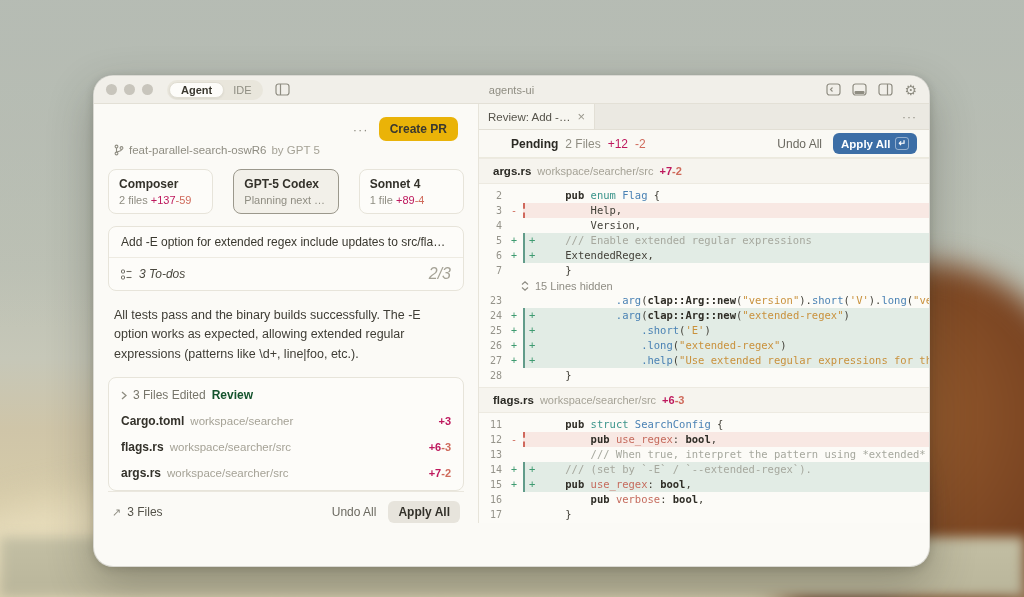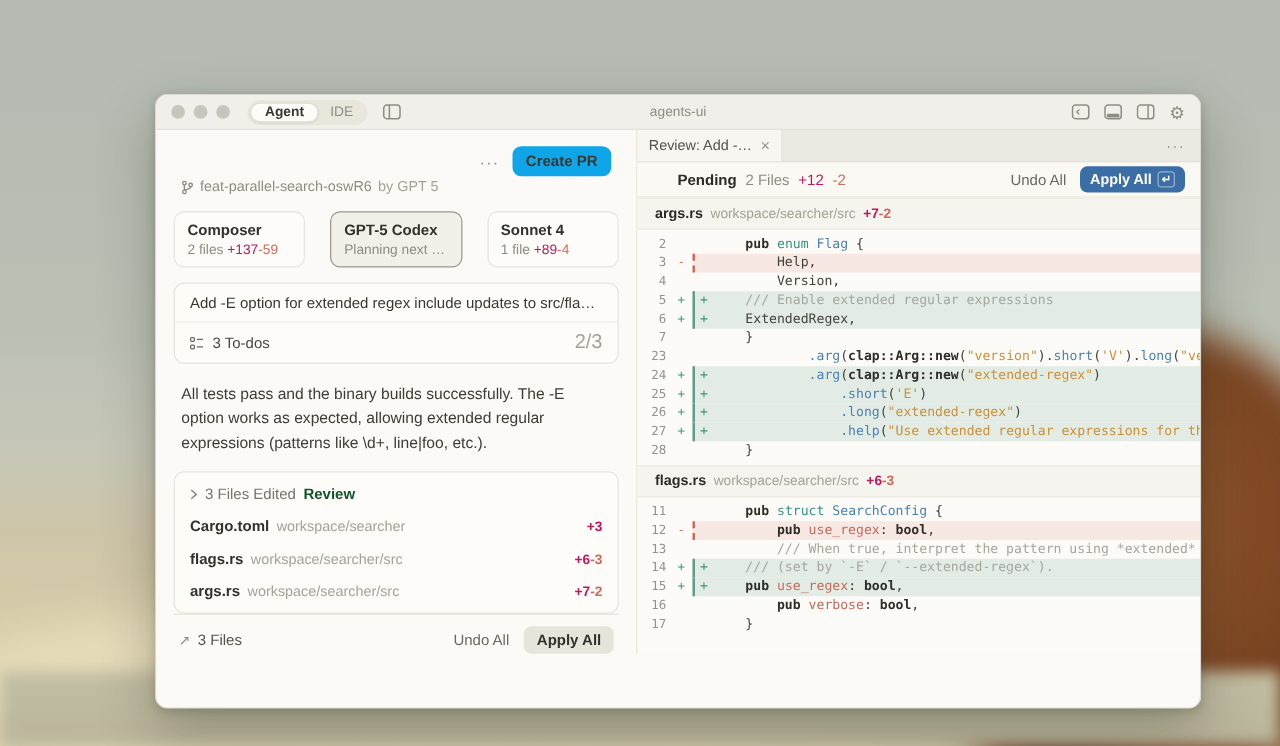--- a/index.html
+++ b/index.html
@@ -15,23 +15,23 @@
     background:linear-gradient(to bottom,#c3bfa4,#b9b59a); filter:blur(6px); }
   .bd-tree1 { position:absolute; right:-6%; bottom:-8%; width:34%; height:64%; border-radius:45%;
     background:radial-gradient(circle at 40% 40%, #9c6030, #713d1e 70%); filter:blur(14px); }
   .bd-tree2 { position:absolute; right:10%; bottom:-4%; width:14%; height:34%; border-radius:50%;
     background:#5e3421; filter:blur(12px); }
   .bd-haze { position:absolute; left:0; top:0; width:100%; height:55%;
     background:linear-gradient(to bottom, rgba(182,188,180,.9), rgba(182,188,180,0)); }
 
   
   .window { position:absolute; left:93px; top:75px; width:837px; height:492px;
-    background:#fbfaf6; border-radius:10px; overflow:hidden;
+    background:#fbfaf6; border-radius:20px; overflow:hidden;
     box-shadow:0 18px 45px rgba(40,40,30,.30), 0 2px 8px rgba(40,40,30,.18);
-    border:1px solid rgba(120,118,108,.25); color:#3a382f;margin-left:31px; }
+    border:1px solid rgba(120,118,108,.25); color:#3a382f; }
 
   
   .titlebar { height:28px; background:#f1efe9; border-bottom:1px solid #e3e0d6;
     display:flex; align-items:center; padding:0 12px; position:relative; }
   .lights { display:flex; gap:7px; margin-right:14px; }
   .light { width:11px; height:11px; border-radius:50%; background:#c8c5bc; }
   .seg { display:flex; align-items:center; background:#e9e6dc; border-radius:13px; padding:2px; }
   .seg-on { background:#fdfcf9; border:1px solid #e0ddd2; border-radius:11px; padding:1px 11px;
     font-size:11px; font-weight:700; color:#3a382f; box-shadow:0 1px 2px rgba(0,0,0,.06); }
   .seg-off { padding:2px 9px; font-size:11px; color:#8f8d82; }
@@ -42,34 +42,34 @@
 
   .content { display:flex; height:419px; }
 
   
   .left { width:385px; border-right:1px solid #e7e4da; display:flex; flex-direction:column; background:#fbfaf6; }
   .chat-header { padding:13px 20px 0 20px; }
   .title-row { display:flex; align-items:flex-start; }
   .page-title { font-size:16px; font-weight:700; color:#23221c; letter-spacing:-.2px; }
   .title-actions { margin-left:auto; display:flex; align-items:center; gap:10px; }
   .dots { color:#8f8d82; font-size:13px; letter-spacing:1px; }
-  .btn-gray { background:#0ea5e9; border-radius:7px; padding:5px 11px; font-size:12px; font-weight:600; color:#3a382f; }
+  .btn-gray { background:#eab308; border-radius:7px; padding:5px 11px; font-size:12px; font-weight:600; color:#3a382f; }
   .branch-row { display:flex; align-items:center; gap:5px; margin-top:3px; font-size:11.5px; color:#8f8d82; }
   .branch-by { color:#a5a296; }
 
   .cards { display:flex; gap:20px; margin:13px 14px 0; }
   .mcard { flex:1; border:1px solid #e7e4da; background:#fdfcf9; border-radius:8px; padding:7px 10px; min-width:0; }
   .mcard.sel { border:1.5px solid #9b988c; background:#f2f0e9; }
   .mcard-t { font-size:12px; font-weight:700; color:#33312a; white-space:nowrap; }
   .mcard-s { font-size:11px; color:#8f8d82; margin-top:3px; white-space:nowrap; overflow:hidden; text-overflow:ellipsis; }
   .green { color:#be185d; } .red { color:#cf6a5b; }
 
   .task-card { border:1px solid #e7e4da; background:#fdfcf9; border-radius:8px; margin:12px 14px 0; }
   .task-text { padding:8px 12px; font-size:12px; color:#3a382f; white-space:nowrap; overflow:hidden; text-overflow:ellipsis; border-bottom:1px solid #eeebe2; }
-  .todo-row { display:flex; align-items:center; gap:7px; padding:7px 12px; font-size:12px; color:#4a483f; }
+  .todo-row { display:flex; align-items:center; gap:7px; padding:7px 12px; font-size:12px; color:#4a483f;font-style:italic; }
   .todo-progress { margin-left:auto; color:#a5a296; font-size:16px; }
 
   .summary { margin:15px 20px 0; font-size:12.5px; line-height:1.55; color:#3f3d35; }
 
   .files-card { border:1px solid #e7e4da; background:#fdfcf9; border-radius:8px; margin:13px 14px 0; padding:4px 0; }
   .fc-header { display:flex; align-items:center; gap:6px; padding:6px 12px; font-size:12px; color:#77756a; }
   .fc-review { color:#14532d; font-weight:600; }
   .fc-row { display:flex; align-items:baseline; gap:6px; padding:6px 12px; font-size:12px; }
   .fc-name { font-weight:700; color:#33312a; }
   .fc-path { color:#a5a296; font-size:11.5px; }
@@ -313,20 +313,29 @@
             <span class="fh-path">workspace/searcher/src</span>
             <span class="fh-diff"><span class="green">+7</span><span class="red">-2</span></span>
           </div>
           <div class="code">
             <div class="row ctx"><span class="ln">2</span><span class="mk "></span><div class="body"><span class="mk2"></span><span class="codeline"><span class="c-pln">    </span><span class="c-b">pub</span><span class="c-pln"> </span><span class="c-kw">enum</span><span class="c-pln"> </span><span class="c-ty">Flag</span><span class="c-pln"> {</span></span></div></div>
             <div class="row del"><span class="ln">3</span><span class="mk del">-</span><div class="body"><span class="mk2"></span><span class="codeline"><span class="c-pln">        Help,</span></span></div></div>
             <div class="row ctx"><span class="ln">4</span><span class="mk "></span><div class="body"><span class="mk2"></span><span class="codeline"><span class="c-pln">        Version,</span></span></div></div>
             <div class="row add"><span class="ln">5</span><span class="mk add">+</span><div class="body"><span class="mk2">+</span><span class="codeline"><span class="c-cmt">    /// Enable extended regular expressions</span></span></div></div>
             <div class="row add"><span class="ln">6</span><span class="mk add">+</span><div class="body"><span class="mk2">+</span><span class="codeline"><span class="c-pln">    ExtendedRegex,</span></span></div></div>
             <div class="row ctx"><span class="ln">7</span><span class="mk "></span><div class="body"><span class="mk2"></span><span class="codeline"><span class="c-pln">    }</span></span></div></div>
+            <div class="hiddenrow">
+              <span>
+                <svg width="8" height="10" viewBox="0 0 8 10">
+                  <path d="M1 3.5 L4 0.8 L7 3.5" fill="none" stroke="#8f8d84" stroke-width="1.2"></path>
+                  <path d="M1 6.5 L4 9.2 L7 6.5" fill="none" stroke="#8f8d84" stroke-width="1.2"></path>
+                </svg>
+              </span>
+              <span class="">15 Lines hidden</span>
+            </div>
             <div class="row ctx"><span class="ln">23</span><span class="mk "></span><div class="body"><span class="mk2"></span><span class="codeline"><span class="c-pln">            </span><span class="c-ty">.arg</span><span class="c-pln">(</span><span class="c-b">clap::Arg::new</span><span class="c-pln">(</span><span class="c-str">"version"</span><span class="c-pln">).</span><span class="c-ty">short</span><span class="c-pln">(</span><span class="c-str">'V'</span><span class="c-pln">).</span><span class="c-ty">long</span><span class="c-pln">(</span><span class="c-str">"version"</span></span></div></div>
             <div class="row add"><span class="ln">24</span><span class="mk add">+</span><div class="body"><span class="mk2">+</span><span class="codeline"><span class="c-pln">            </span><span class="c-ty">.arg</span><span class="c-pln">(</span><span class="c-b">clap::Arg::new</span><span class="c-pln">(</span><span class="c-str">"extended-regex"</span><span class="c-pln">)</span></span></div></div>
             <div class="row add"><span class="ln">25</span><span class="mk add">+</span><div class="body"><span class="mk2">+</span><span class="codeline"><span class="c-pln">                </span><span class="c-ty">.short</span><span class="c-pln">(</span><span class="c-str">'E'</span><span class="c-pln">)</span></span></div></div>
             <div class="row add"><span class="ln">26</span><span class="mk add">+</span><div class="body"><span class="mk2">+</span><span class="codeline"><span class="c-pln">                </span><span class="c-ty">.long</span><span class="c-pln">(</span><span class="c-str">"extended-regex"</span><span class="c-pln">)</span></span></div></div>
             <div class="row add"><span class="ln">27</span><span class="mk add">+</span><div class="body"><span class="mk2">+</span><span class="codeline"><span class="c-pln">                </span><span class="c-ty">.help</span><span class="c-pln">(</span><span class="c-str">"Use extended regular expressions for the pattern"</span></span></div></div>
             <div class="row ctx"><span class="ln">28</span><span class="mk "></span><div class="body"><span class="mk2"></span><span class="codeline"><span class="c-pln">    }</span></span></div></div>
           </div>
           <div class="file-header">
             <span class="fh-name">flags.rs</span>
             <span class="fh-path">workspace/searcher/src</span>

